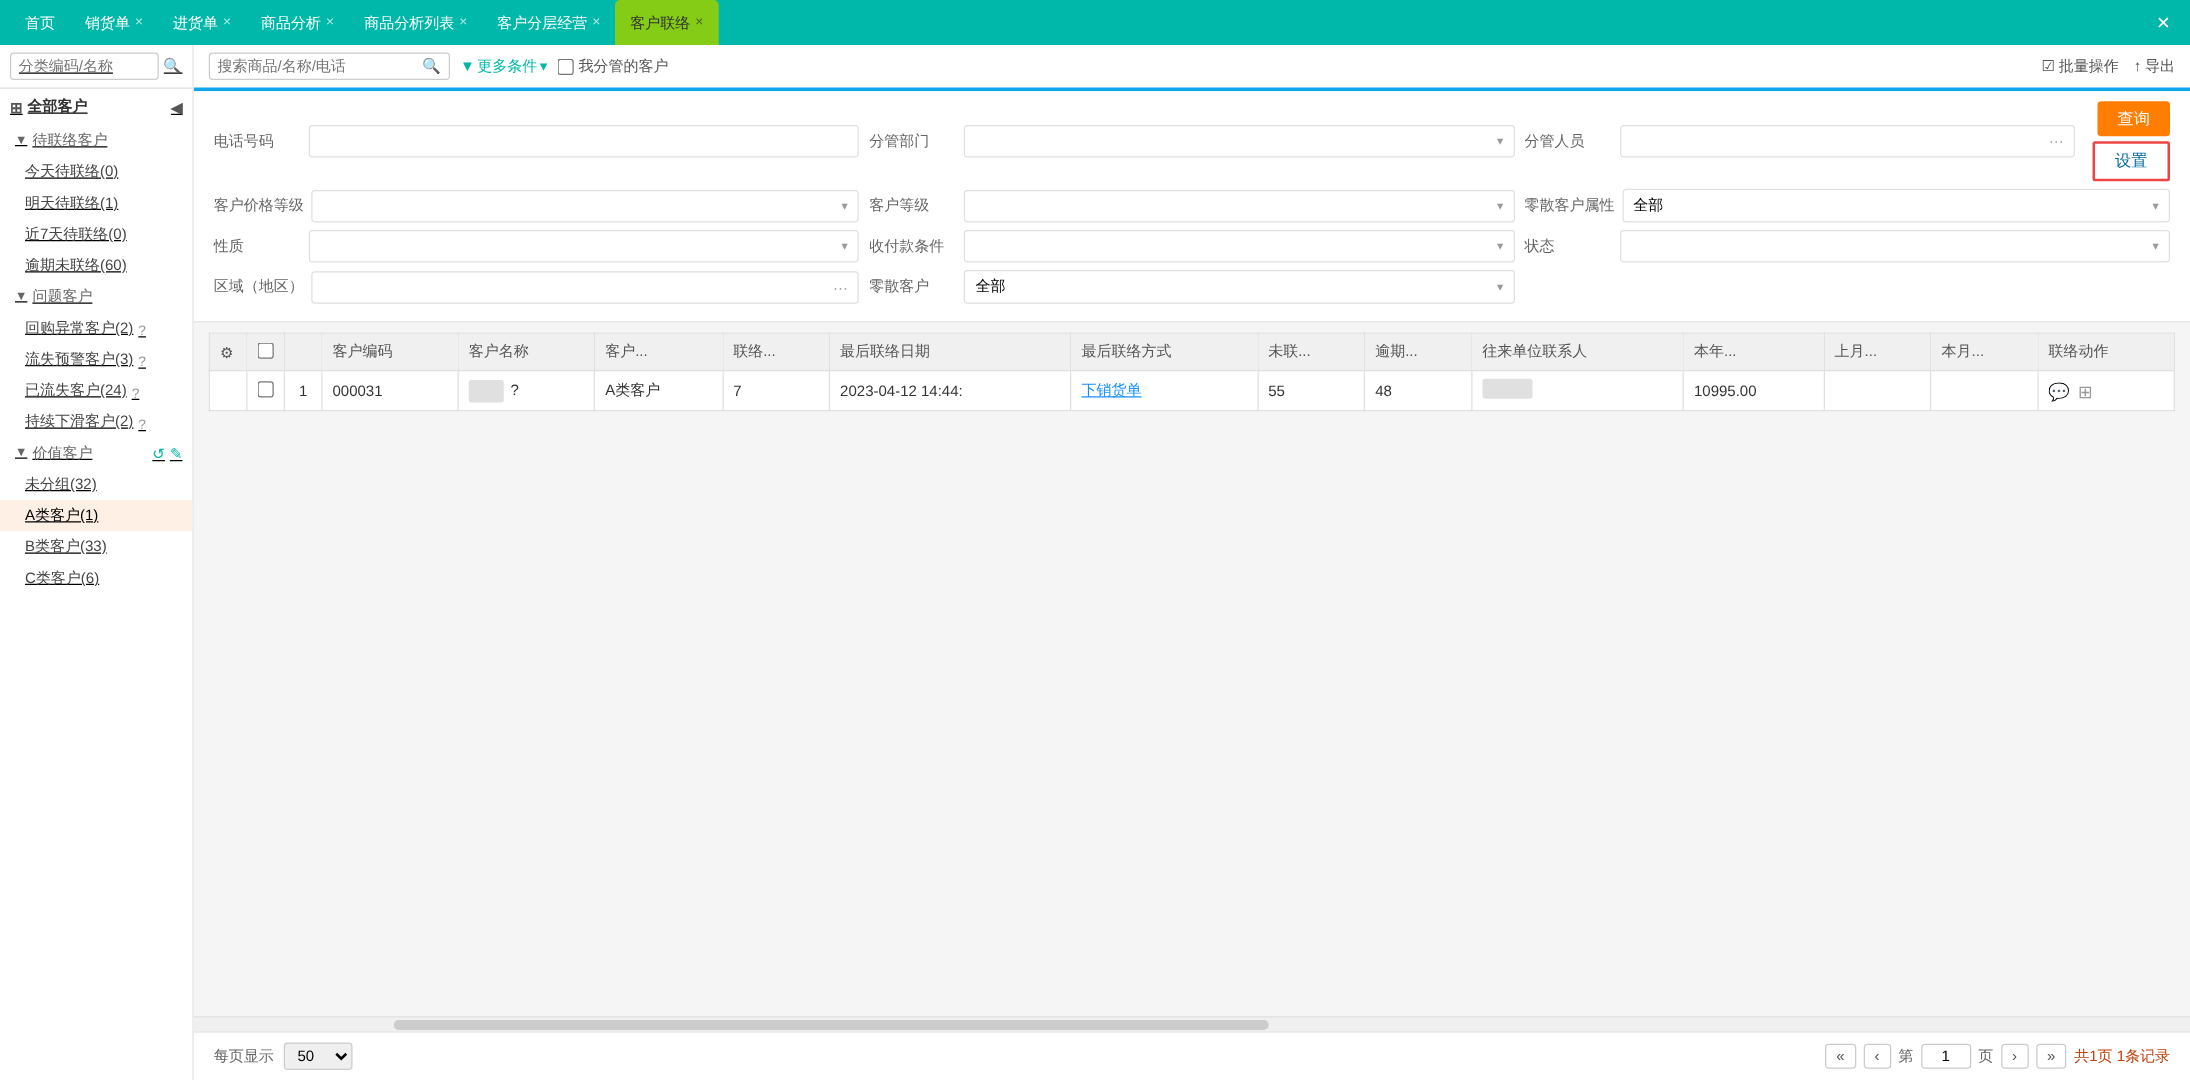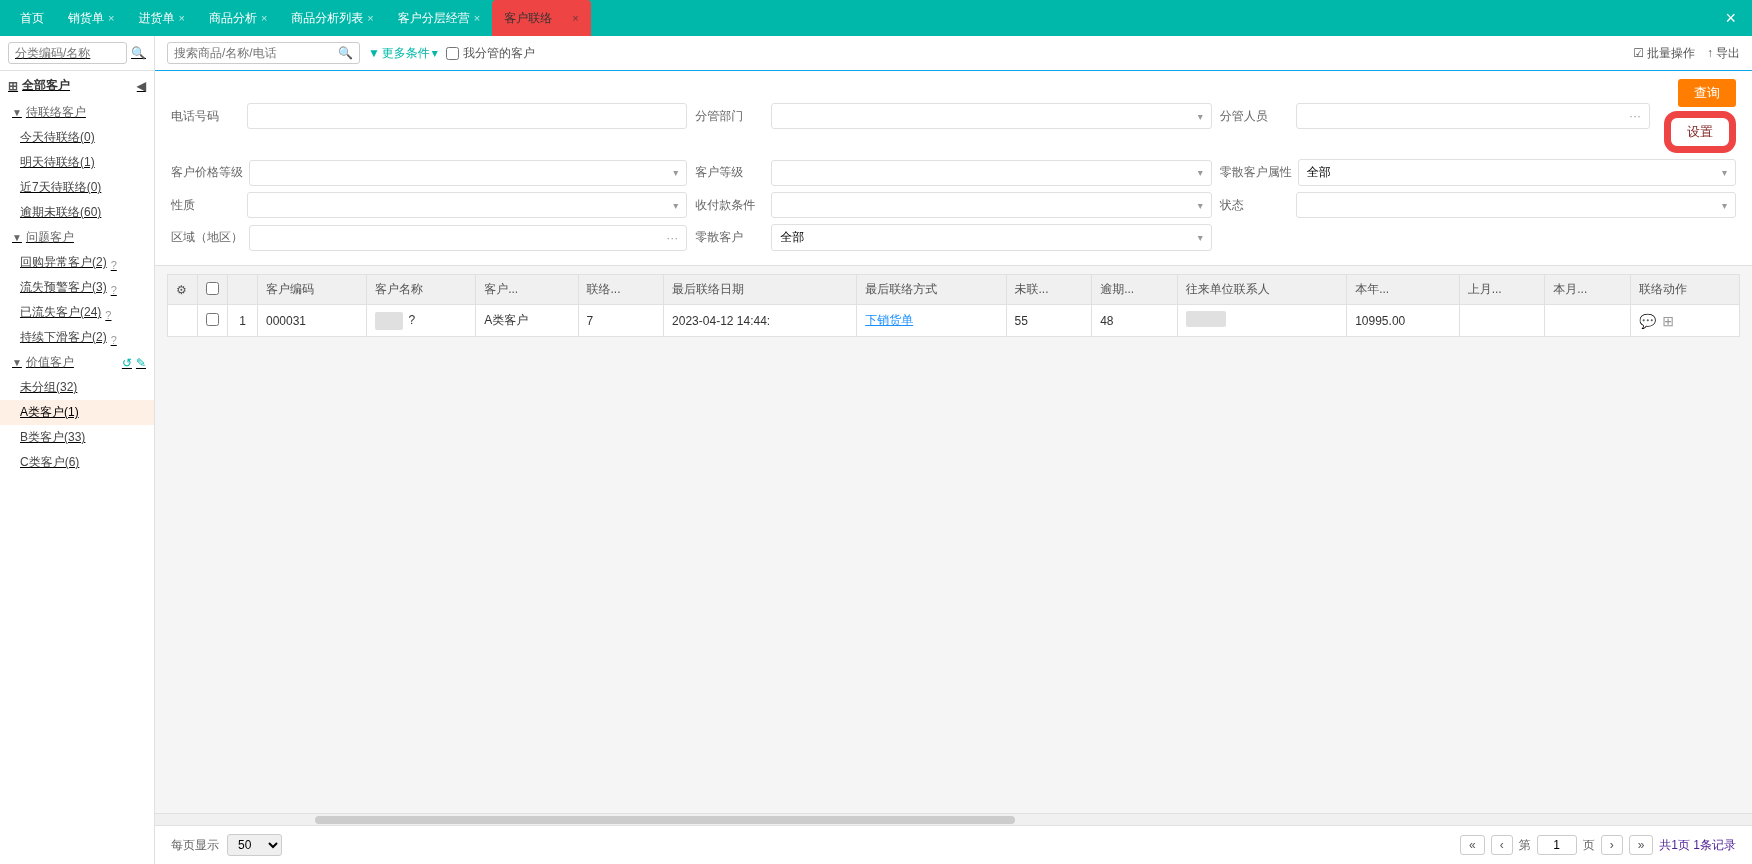--- a/index.html
+++ b/index.html
@@ -8,21 +8,21 @@
     
     .top-nav {
       display: flex; align-items: center;
       background: #00b8a9; height: 36px; padding: 0 8px;
       color: white;
     }
     .top-nav .nav-item {
       display: flex; align-items: center; padding: 0 12px; height: 36px;
       cursor: pointer; color: white; font-size: 13px; white-space: nowrap;
     }
-    .top-nav .nav-item.active { background: #ef4444; color: #333; border-radius: 4px 4px 0 0; gap: 16px; }
+    .top-nav .nav-item.active { background: #84cc16; color: #333; border-radius: 4px 4px 0 0; }
     .nav-close { margin-left: 4px; font-size: 11px; opacity: 0.7; }
     .nav-spacer { flex: 1; }
     .close-btn { color: white; font-size: 18px; cursor: pointer; padding: 4px 8px; }
 
     
     .main-layout {
       display: flex; height: calc(864px - 36px);
     }
 
     
@@ -68,21 +68,21 @@
 
     
     .content-area {
       flex: 1; display: flex; flex-direction: column; background: #f5f5f5;
       overflow: hidden;
     }
 
     
     .filter-bar {
       display: flex; align-items: center; padding: 6px 12px;
-      background: white; border-bottom: 1px solid #0ea5e9; gap: 8px;
+      background: white; border-bottom: 3px solid #0ea5e9; gap: 8px;
     }
     .filter-search {
       display: flex; align-items: center; border: 1px solid #ccc;
       border-radius: 3px; padding: 3px 6px; background: white;
     }
     .filter-search input { border: none; outline: none; font-size: 12px; width: 160px; }
     .filter-more {
       display: flex; align-items: center; color: #00b8a9; cursor: pointer; gap: 2px;
     }
     .filter-checkbox { display: flex; align-items: center; gap: 4px; color: #555; cursor: pointer; }
@@ -150,41 +150,41 @@
     .page-nav { display: flex; align-items: center; gap: 6px; color: #666; }
     .page-nav button {
       border: 1px solid #ccc; background: white; border-radius: 3px;
       padding: 2px 8px; cursor: pointer; color: #555;
     }
     .page-nav button:disabled { color: #ccc; cursor: default; }
     .page-input {
       border: 1px solid #ccc; border-radius: 3px; padding: 2px 6px;
       width: 40px; text-align: center;
     }
-    .total-label { color: #4c1d95; }
+    .total-label { color: #c2410c; }
 
     
     .scroll-track {
       height: 12px; background: #f0f0f0; border-top: 1px solid #e0e0e0;
       position: relative;
     }
     .scroll-thumb {
       height: 8px; background: #ccc; border-radius: 4px;
       position: absolute; top: 2px; left: 160px; width: 700px;
     }
 
     
     .orange-btn {
       background: #ff7d00; color: white; border: none;
       border-radius: 3px; padding: 5px 16px; cursor: pointer;
       font-size: 13px;
     }
     .orange-outline-btn {
-      background: white; color: #7f1d1d; border: 7px solid #ef4444;
-      border-radius: 13px; padding: 5px 16px; cursor: pointer;
+      background: white; color: #0369a1; border: 2px solid #ef4444;
+      border-radius: 2px; padding: 5px 16px; cursor: pointer;
       font-size: 13px;
     }
 
     .top-right-actions {
       display: flex; align-items: center; gap: 12px;
     }
 
     .sidebar-item-with-question {
       display: flex; align-items: flex-end; padding: 4px 8px 4px 20px;
       color: #444; cursor: pointer;

